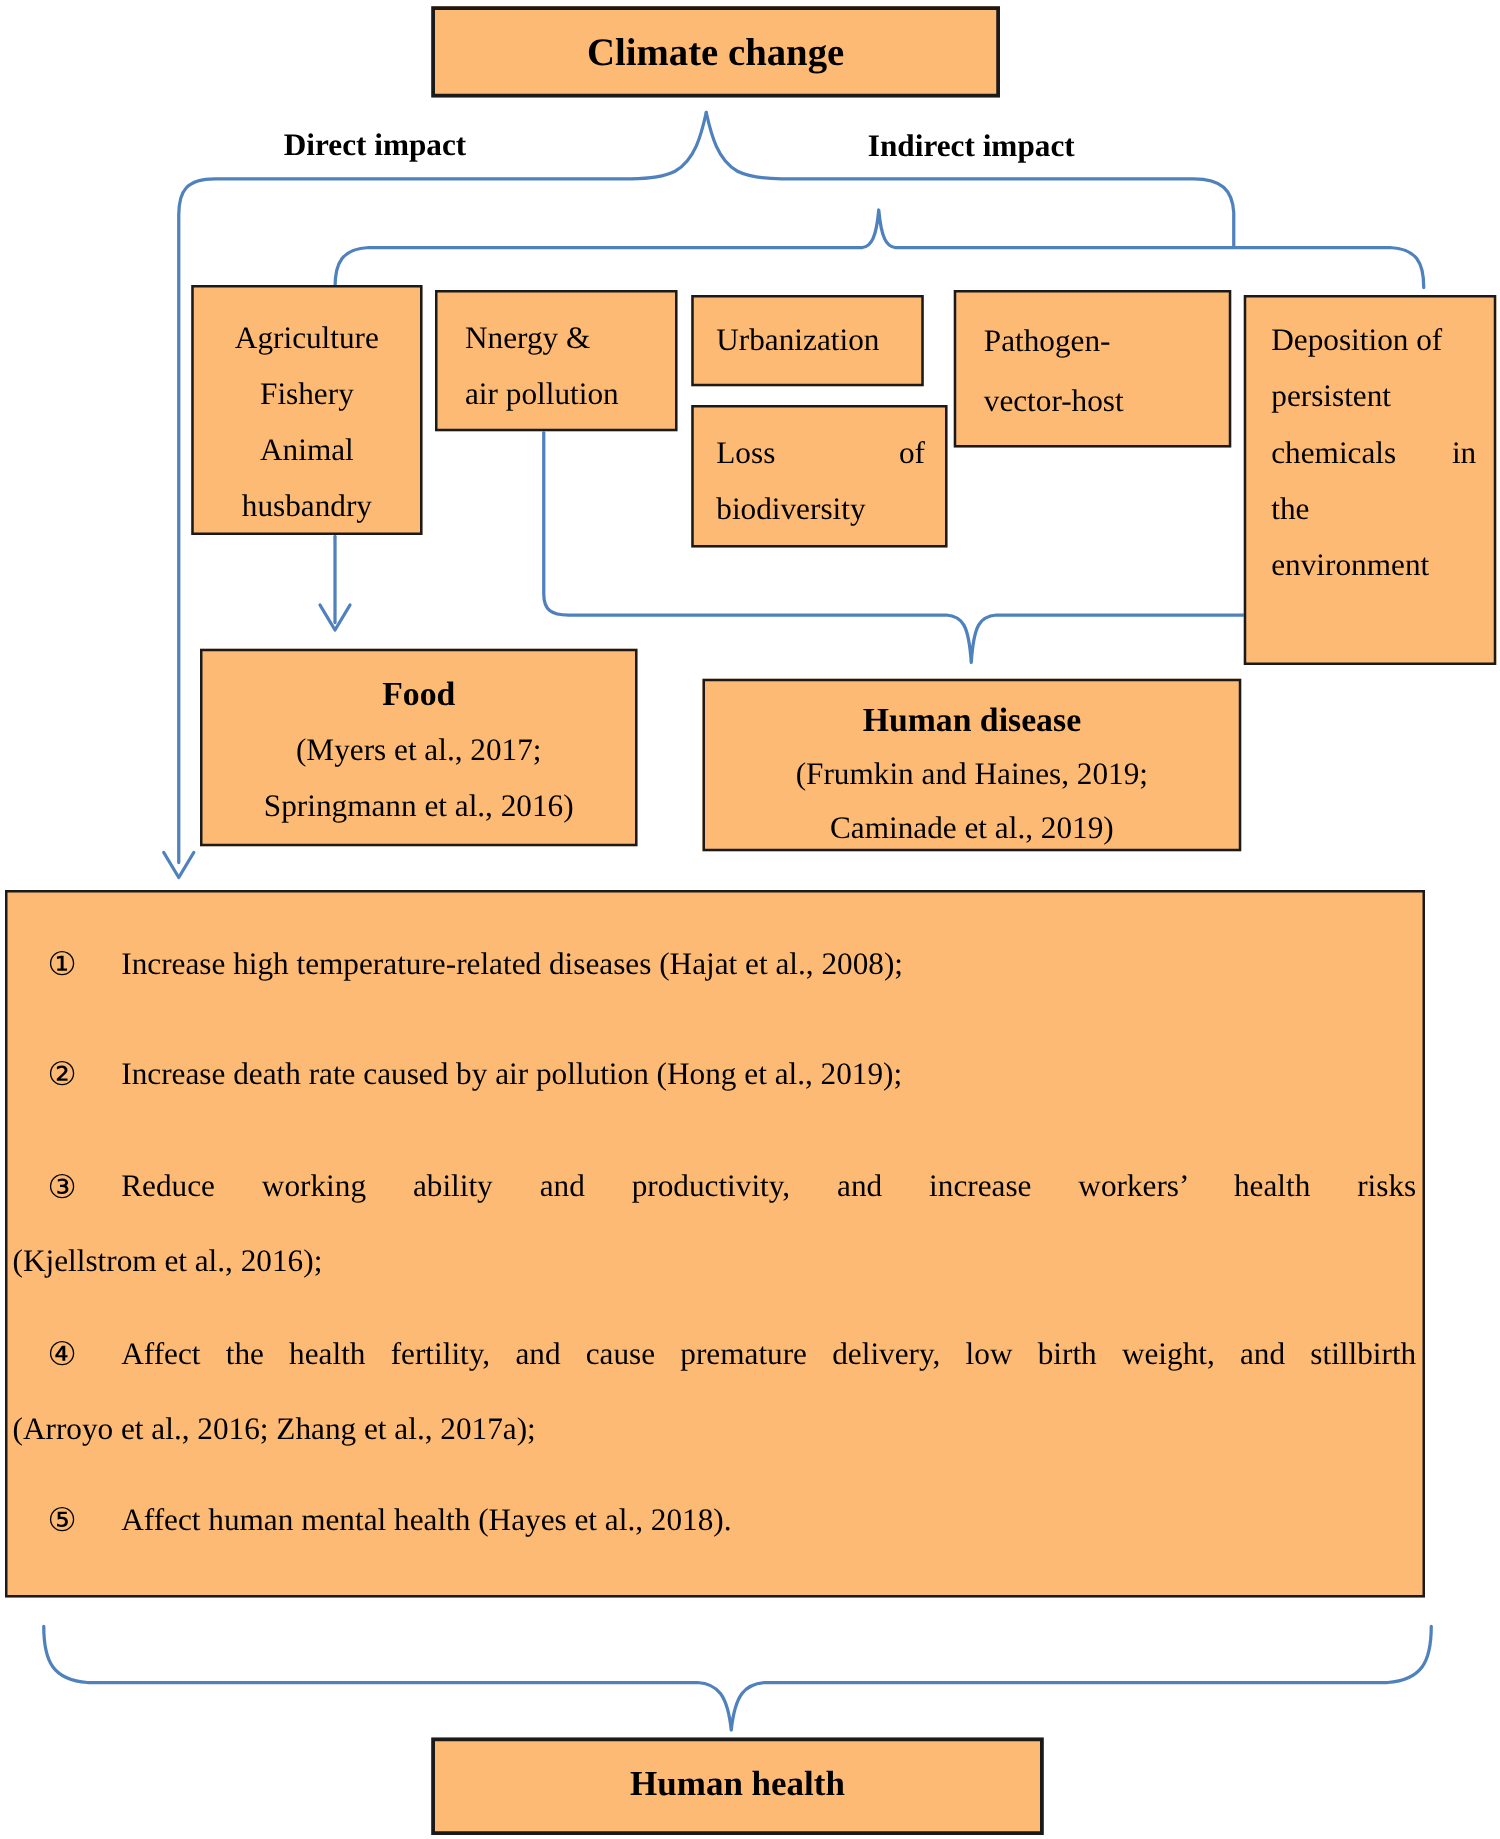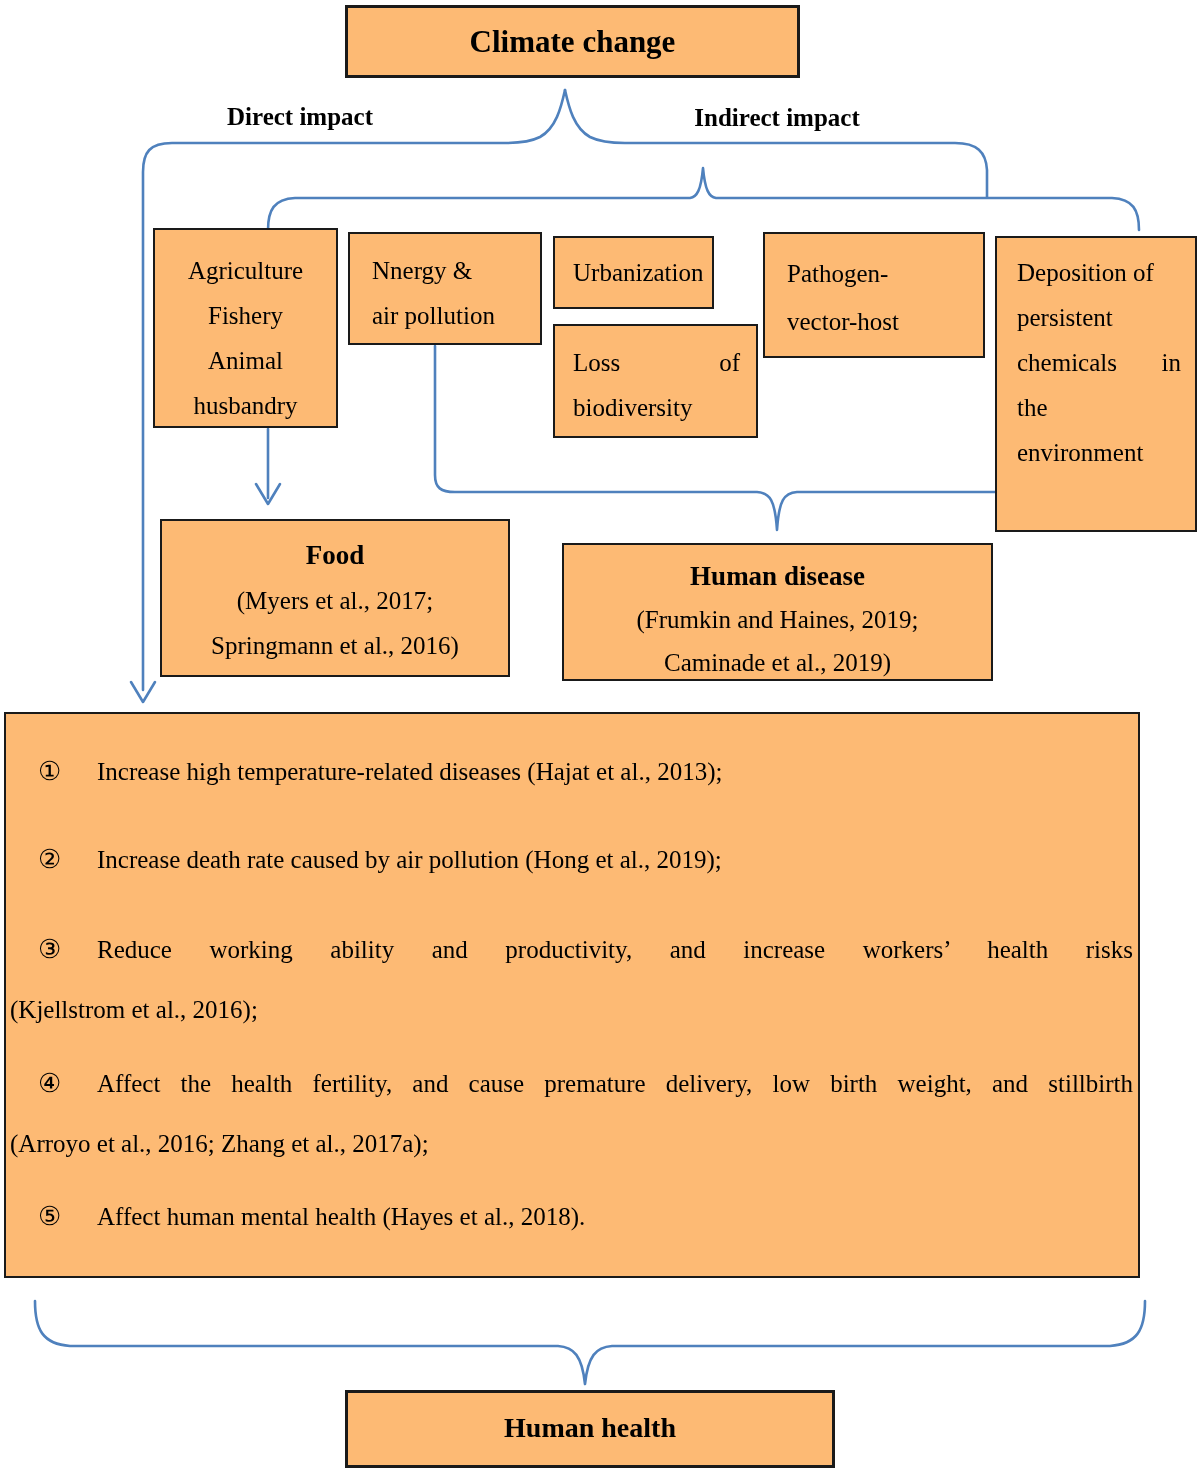--- a/index.html
+++ b/index.html
@@ -21,21 +21,21 @@
   .box--thick{border-width:3px;}
   .center{text-align:center;}
   .bold{font-weight:bold;}
   .line{white-space:nowrap;}
   .jline{white-space:normal;text-align:justify;text-align-last:justify;}
   .label{position:absolute;font-weight:bold;font-size:25px;white-space:nowrap;text-align:center;}
   
   #climate-box{left:345px;top:5px;width:455px;height:73px;font-size:31px;line-height:67px;}
   #agri-box{left:153px;top:228px;width:185px;height:200px;padding-top:18px;}
   #energy-box{left:348px;top:232px;width:194px;height:113px;padding:14px 0 0 22px;}
-  #urban-box{left:553px;top:236px;width:161px;height:73px;padding-left:18px;line-height:69px;}
+  #urban-box{left:553px;top:236px;width:186px;height:73px;padding-left:18px;line-height:69px;}
   #biodiv-box{left:553px;top:324px;width:205px;height:114px;padding:14px 16px 0 18px;}
   #pathogen-box{left:763px;top:232px;width:222px;height:126px;padding:16px 0 0 22px;line-height:48px;}
   #depo-box{left:995px;top:236px;width:202px;height:296px;padding:12px 14px 0 20px;}
   
   #food-box{left:160px;top:519px;width:350px;height:158px;padding-top:12px;}
   #disease-box{left:562px;top:543px;width:431px;height:138px;padding-top:10px;line-height:43px;}
   .box-title{font-weight:bold;font-size:27px;}
   
   #impacts-box{left:4px;top:712px;width:1136px;height:566px;font-size:25px;}
   .li-num{position:absolute;left:32px;font-size:26px;line-height:34px;}
@@ -115,21 +115,21 @@
   </div>
 
   <div class="box center" id="disease-box">
     <div class="box-title">Human disease</div>
     <div class="line">(Frumkin and Haines, 2019;</div>
     <div class="line">Caminade et al., 2019)</div>
   </div>
 
   <div class="box" id="impacts-box">
     <div class="li-num" style="top:41px;">①</div>
-    <div class="li-text" style="top:41px;">Increase high temperature-related diseases (Hajat et al., 2013);</div>
+    <div class="li-text" style="top:41px;">Increase high temperature-related diseases (Hajat et al., 2008);</div>
 
     <div class="li-num" style="top:129px;">②</div>
     <div class="li-text" style="top:129px;">Increase death rate caused by air pollution (Hong et al., 2019);</div>
 
     <div class="li-num" style="top:219px;">③</div>
     <div class="li-text just" style="top:219px;">Reduce working ability and productivity, and increase workers’ health risks</div>
     <div class="li-cont" style="top:279px;">(Kjellstrom et al., 2016);</div>
 
     <div class="li-num" style="top:353px;">④</div>
     <div class="li-text just" style="top:353px;">Affect the health fertility, and cause premature delivery, low birth weight, and stillbirth</div>

